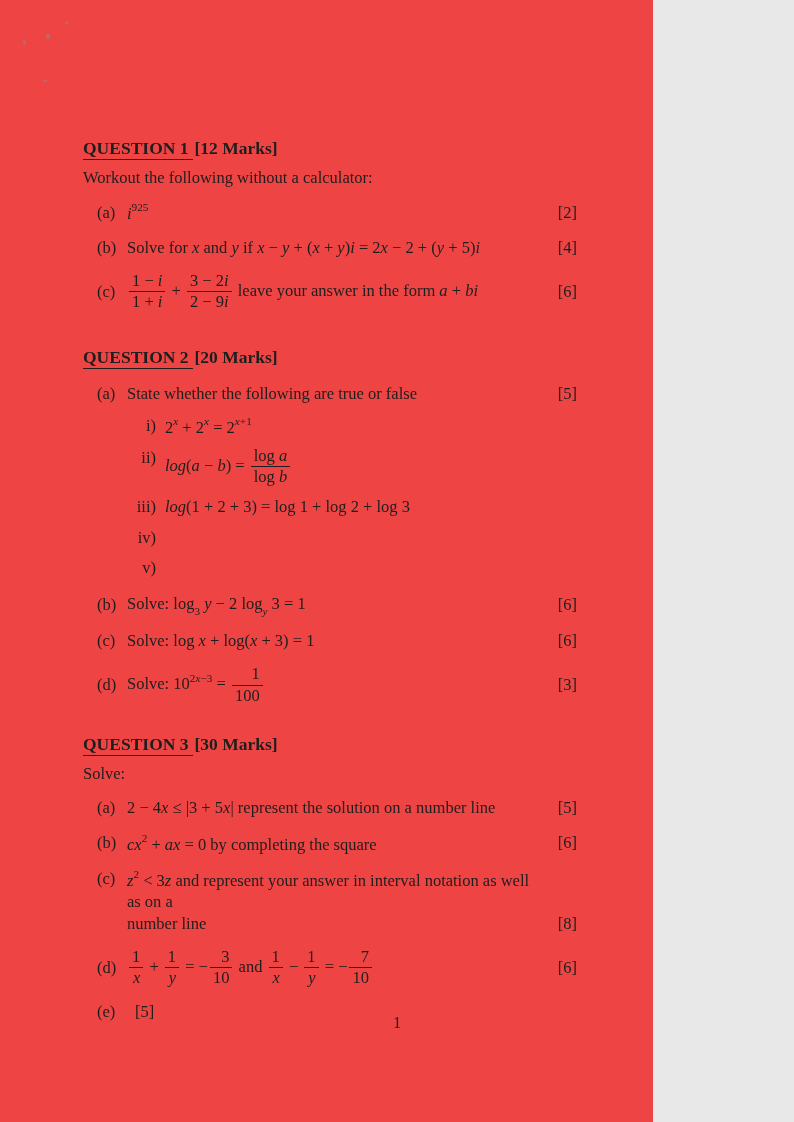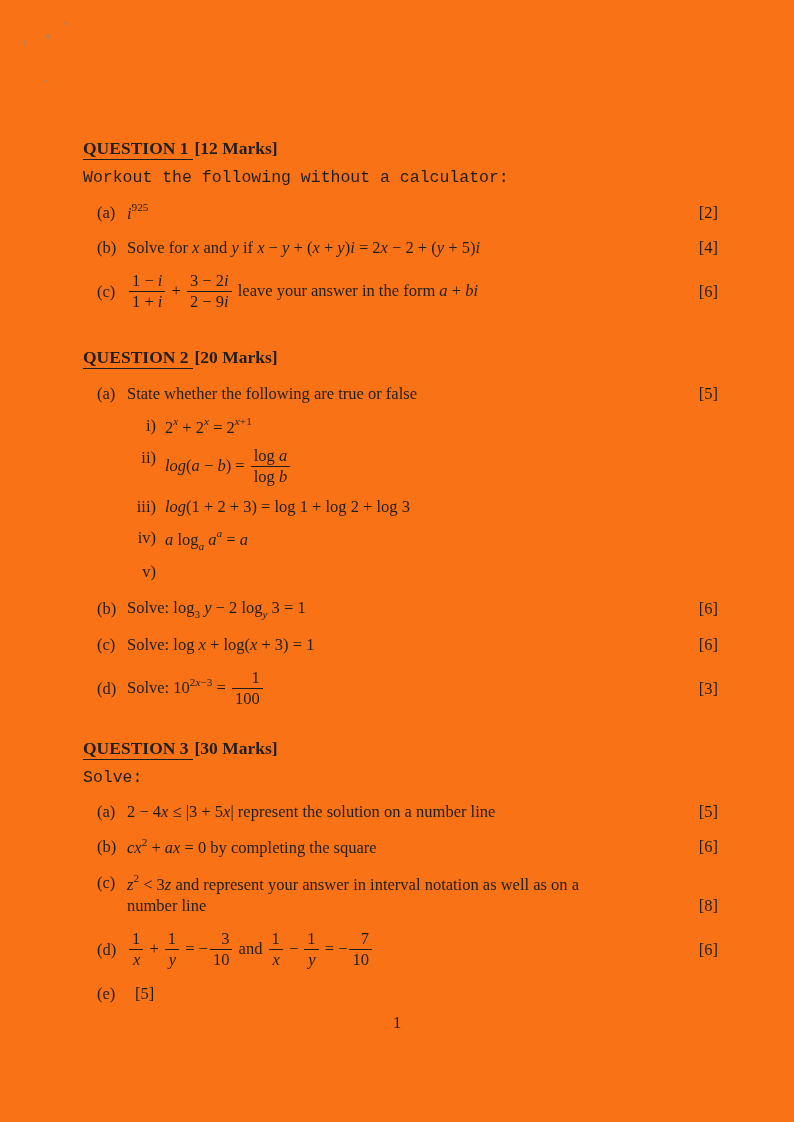--- a/index.html
+++ b/index.html
@@ -1,33 +1,33 @@
 <!DOCTYPE html>
 <html><head>
 <meta charset="utf-8">
 <style>
   html,body{margin:0;padding:0;background:#e8e8e8;}
   .page{
     position:relative;
-    width:794px;height:1122px;
-    background:#f97316;
+    width:653px;height:1122px;
+    background:#ef4444;
     font-family:"Liberation Serif", serif;
     color:#1e1e1e;
     overflow:hidden;
     box-sizing:border-box;
     padding:137px 76px 0 83px;
     font-size:16.5px;
     line-height:1.32;
   }
   .speck{position:absolute;background:#8a8a8a;border-radius:50%;opacity:.55;}
   section{display:block;}
   .q-heading{font-weight:bold;font-size:17.5px;margin:0 0 7px 0;}
   .q-title{border-bottom:1.6px solid #1e1e1e;padding-bottom:1px;padding-right:4px;}
   .q-marks-title{margin-left:2px;}
-  .intro{margin:0 0 12px 0;font-family:Liberation Mono, monospace;}
+  .intro{margin:0 0 12px 0;}
   .item{display:flex;align-items:center;padding-left:14px;margin-bottom:13px;}
   .item.top{align-items:flex-start;}
   .ilabel{flex:none;width:30px;}
   .icontent{flex:1;padding-right:10px;}
   .marks{flex:none;margin-left:8px;}
   .marks-bottom{align-self:flex-end;}
   .sub-item{display:flex;margin-bottom:9px;}
   .slabel{flex:none;width:73px;text-align:right;}
   .scontent{flex:1;margin-left:9px;}
   .sub-group{margin-top:-3px;margin-bottom:14px;}
@@ -92,21 +92,20 @@
       <div class="sub-item">
         <span class="slabel">ii)</span>
         <span class="scontent"><i>log</i>(<i>a</i> − <i>b</i>) = <span class="frac"><span class="num">log <i>a</i></span><span class="den">log <i>b</i></span></span></span>
       </div>
       <div class="sub-item">
         <span class="slabel">iii)</span>
         <span class="scontent"><i>log</i>(1 + 2 + 3) = log 1 + log 2 + log 3</span>
       </div>
       <div class="sub-item">
         <span class="slabel">iv)</span>
-        <span class="scontent"><i>a</i> log<sub><i>a</i></sub> <i>a</i><sup><i>a</i></sup> = <i>a</i></span>
       </div>
       <div class="sub-item">
         <span class="slabel">v)</span>
       </div>
     </div>
 
     <div class="item">
       <span class="ilabel">(b)</span>
       <span class="icontent">Solve: log<sub>3</sub> <i>y</i> − 2 log<sub><i>y</i></sub> 3 = 1</span>
       <span class="marks">[6]</span>

